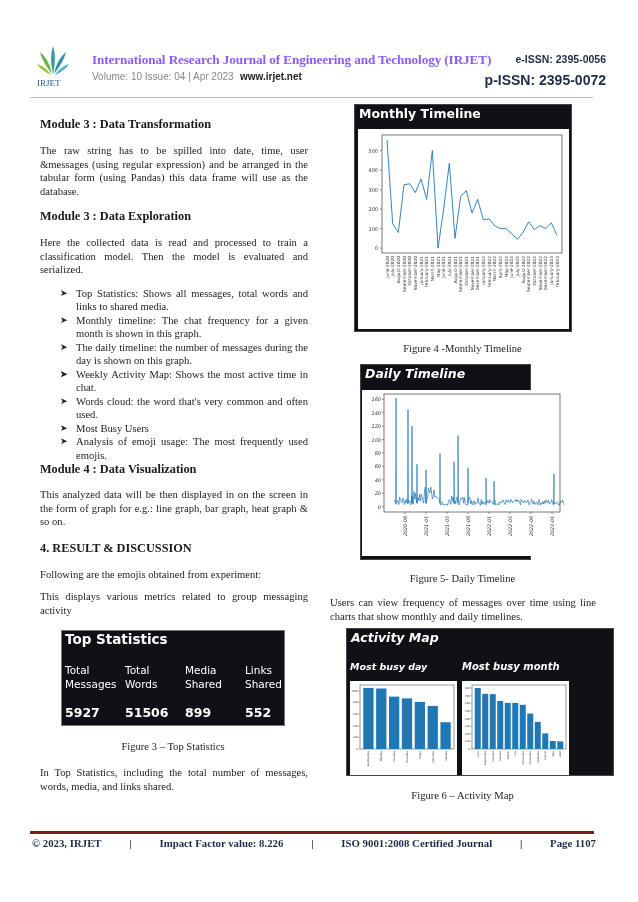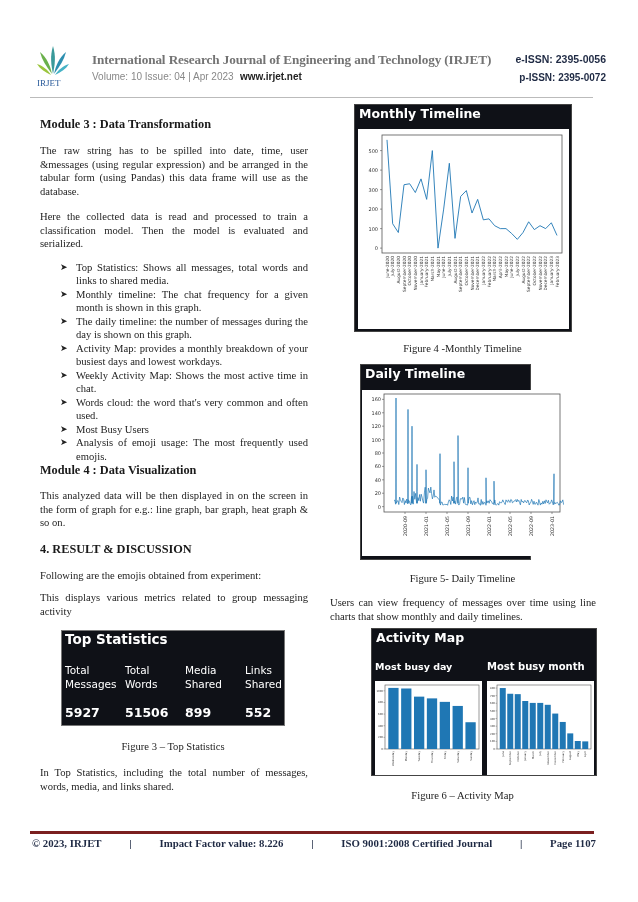--- a/index.html
+++ b/index.html
@@ -2,25 +2,25 @@
 <html><head>
 <meta charset="utf-8">
 <style>
   * { box-sizing: border-box; margin: 0; padding: 0; }
   html, body { width: 638px; height: 902px; background: #ffffff; overflow: hidden; }
   body { position: relative; font-family: "DejaVu Serif", "Liberation Serif", serif; color: #1a1a1a; }
 
   
   .hdr { position: absolute; left: 30px; top: 44px; width: 580px; height: 50px; }
   .logo { position: absolute; left: 6px; top: 0; width: 34px; height: 44px; }
-  .journal-title { position: absolute; left: 62px; top: 8px; font-family: "Liberation Serif", serif; font-weight: bold; font-size: 13.2px; color: #737373; letter-spacing: -0.1px; }
+  .journal-title { position: absolute; left: 62px; top: 8px; font-family: "Liberation Serif", serif; font-weight: bold; font-size: 13.2px; color: #8b5cf6; letter-spacing: -0.1px; }
   .eissn { position: absolute; right: 4px; top: 9px; font-family: "Liberation Sans", sans-serif; font-weight: bold; font-size: 10.5px; color: #1f2a44; }
   .vol { position: absolute; left: 62px; top: 27px; font-family: "Liberation Sans", sans-serif; font-size: 10px; color: #888; text-align: center; }
   .web { position: absolute; left: 210px; top: 27px; font-family: "Liberation Sans", sans-serif; font-weight: bold; font-size: 10px; color: #222; }
-  .pissn { position: absolute; right: 4px; top: 28px; font-family: "Liberation Sans", sans-serif; font-weight: bold; font-size: 10px; color: #1f2a44; }
+  .pissn { position: absolute; right: 4px; top: 28px; font-family: "Liberation Sans", sans-serif; font-weight: bold; font-size: 14px; color: #1f2a44; }
   .hdr-rule { position: absolute; left: 30px; top: 97px; width: 563px; height: 1px; background: #bbb; }
 
   
   .col-left { position: absolute; left: 40px; top: 105px; width: 268px; }
   .h { font-family: "Liberation Serif", serif; font-weight: bold; font-size: 12.3px; color: #1a1a1a; }
   .p { font-family: "Liberation Serif", serif; font-size: 10.6px; line-height: 13.5px; text-align: justify; color: #222; }
   .bullets { list-style: none; margin-left: 20px; }
   .bullets li { position: relative; padding-left: 16px; font-family: "Liberation Serif", serif; font-size: 10.6px; line-height: 13.5px; text-align: justify; color: #222; }
   .bullets li .arrow { position: absolute; left: 0; top: 0; font-size: 9px; }
 
@@ -56,26 +56,27 @@
   <div class="eissn">e-ISSN: 2395-0056</div>
   <div class="vol">Volume: 10 Issue: 04 | Apr 2023</div>
   <div class="web">www.irjet.net</div>
   <div class="pissn">p-ISSN: 2395-0072</div>
 </div>
 <div class="hdr-rule"></div>
 
 <div class="col-left">
   <div class="h" style="margin-top:12px">Module 3 : Data Transformation</div>
   <div class="p" style="margin-top:12px">The raw string has to be spilled into date, time, user &amp;messages (using regular expression) and be arranged in the tabular form (using Pandas) this data frame will use as the database.</div>
+  <div class="h" style="margin-top:11px">Module 3 : Data Exploration</div>
   <div class="p" style="margin-top:12px">Here the collected data is read and processed to train a classification model. Then the model is evaluated and serialized.</div>
   <ul class="bullets" style="margin-top:10px">
     <li><span class="arrow">➤</span><span>Top Statistics: Shows all messages, total words and links to shared media.</span></li>
     <li><span class="arrow">➤</span><span>Monthly timeline: The chat frequency for a given month is shown in this graph.</span></li>
     <li><span class="arrow">➤</span><span>The daily timeline: the number of messages during the day is shown on this graph.</span></li>
-    <li><span class="arrow">➤</span><span>Activity Map: provides a monthly breakdown of your busiest days and lowest workdays.</span></li>
+    <li><span class="arrow">➤</span></li>
     <li><span class="arrow">➤</span><span>Weekly Activity Map: Shows the most active time in chat.</span></li>
     <li><span class="arrow">➤</span><span>Words cloud: the word that's very common and often used.</span></li>
     <li><span class="arrow">➤</span><span>Most Busy Users</span></li>
     <li><span class="arrow">➤</span><span>Analysis of emoji usage: The most frequently used emojis.</span></li>
   </ul>
   <div class="h" style="">Module 4 : Data Visualization</div>
   <div class="p" style="margin-top:11px">This analyzed data will be then displayed in on the screen in the form of graph for e.g.: line graph, bar graph, heat graph &amp; so on.</div>
   <div class="h" style="margin-top:12px">4. RESULT &amp; DISCUSSION</div>
   <div class="p" style="margin-top:12px">Following are the emojis obtained from experiment:</div>
   <div class="p" style="margin-top:9px">This displays various metrics related to group messaging activity</div>
@@ -154,21 +155,21 @@
         <text x="0" y="0" font-size="4.3" text-anchor="end" fill="#333" font-family="DejaVu Sans, sans-serif" transform="translate(177.83333333333334,127) rotate(-90)">October-2022</text>
         <text x="0" y="0" font-size="4.3" text-anchor="end" fill="#333" font-family="DejaVu Sans, sans-serif" transform="translate(183.5,127) rotate(-90)">November-2022</text>
         <text x="0" y="0" font-size="4.3" text-anchor="end" fill="#333" font-family="DejaVu Sans, sans-serif" transform="translate(189.16666666666666,127) rotate(-90)">December-2022</text>
         <text x="0" y="0" font-size="4.3" text-anchor="end" fill="#333" font-family="DejaVu Sans, sans-serif" transform="translate(194.83333333333334,127) rotate(-90)">January-2023</text>
         <text x="0" y="0" font-size="4.3" text-anchor="end" fill="#333" font-family="DejaVu Sans, sans-serif" transform="translate(200.5,127) rotate(-90)">February-2023</text>
       </svg>
   </div>
 </div>
 <div class="caption" style="position:absolute;left:330px;top:343px;width:265px;">Figure 4 -Monthly Timeline</div>
 
-<div class="chart-frame" style="left:360px;top:364px;width:171px;height:196px;">
+<div class="chart-frame" style="left:360px;top:364px;width:171px;height:196px;font-style:italic;">
   <div class="chart-title">Daily Timeline</div>
   <div class="plot-bg" style="left:1px;top:25px;width:202px;height:166px;">
     <svg width="202" height="166" id="daily-svg">
         <rect x="22" y="4" width="176" height="118" fill="none" stroke="#555" stroke-width="0.8"></rect>
         <line x1="20" x2="22" y1="116.63636363636364" y2="116.63636363636364" stroke="#555" stroke-width="0.6"></line>
         <text x="19" y="118.63636363636364" font-size="5" text-anchor="end" fill="#333" font-family="DejaVu Sans, sans-serif">0</text>
         <line x1="20" x2="22" y1="103.22727272727272" y2="103.22727272727272" stroke="#555" stroke-width="0.6"></line>
         <text x="19" y="105.22727272727272" font-size="5" text-anchor="end" fill="#333" font-family="DejaVu Sans, sans-serif">20</text>
         <line x1="20" x2="22" y1="89.81818181818181" y2="89.81818181818181" stroke="#555" stroke-width="0.6"></line>
         <text x="19" y="91.81818181818181" font-size="5" text-anchor="end" fill="#333" font-family="DejaVu Sans, sans-serif">40</text>
@@ -200,21 +201,21 @@
         <text x="0" y="0" font-size="4.8" text-anchor="end" fill="#333" font-family="DejaVu Sans, sans-serif" transform="translate(170.5,126) rotate(-90)">2022-09</text>
         <line x1="190" x2="190" y1="122" y2="124" stroke="#555" stroke-width="0.6"></line>
         <text x="0" y="0" font-size="4.8" text-anchor="end" fill="#333" font-family="DejaVu Sans, sans-serif" transform="translate(191.5,126) rotate(-90)">2023-01</text>
         <polyline points="32,110.69224147337573 32.8,110.03167935138421 33.6,114.21156452643721 33.7,113.2840909090909 34,8.022727272727266 34.3,113.2840909090909 34.400000000000006,113.00539587620028 35.2,111.13532547699215 36,110.54236062398678 36.800000000000004,114.55808100293054 37.60000000000001,107.04605283155631 38.400000000000006,109.7629399706946 39.2,111.43931200508167 40.00000000000001,112.62560383931911 40.80000000000001,107.96231771807582 41.60000000000001,109.12446767053248 42.400000000000006,114.5766300154321 43.20000000000001,110.61587265400922 44.000000000000014,113.08892678716174 44.80000000000001,108.9881465114104 45.60000000000001,113.81261993000997 45.7,113.2840909090909 46,19.420454545454547 46.3,113.2840909090909 46.40000000000001,110.03534087012096 47.20000000000002,110.72189575149645 48.000000000000014,113.64157469759321 48.80000000000001,114.82545234365257 49.600000000000016,106.48052925084176 49.7,113.2840909090909 50,36.18181818181817 50.3,113.2840909090909 50.40000000000002,106.1917521082741 51.20000000000002,114.1619127229081 52.000000000000014,101.51447519173213 52.80000000000002,109.30389358476742 53.60000000000002,103.3731356777653 54.40000000000002,110.94596690282454 54.7,113.2840909090909 55,74.39772727272728 55.20000000000002,101.56223013312133 55.3,113.2840909090909 56.000000000000014,107.61067396573762 56.80000000000001,110.64965979236813 57.60000000000001,104.50438402154259 58.400000000000006,111.20879727054495 59.2,104.20131143612046 60,106.99672291978426 60.8,110.8772487607557 61.599999999999994,113.07991381796359 62.39999999999999,102.9021476824573 63.19999999999999,97.22999531386395 63.7,113.2840909090909 63.999999999999986,110.26642178926612 64,79.76136363636363 64.3,113.2840909090909 64.79999999999998,109.55646077869747 65.59999999999998,107.93807524512096 66.39999999999998,98.06109683836824 67.19999999999997,100.88343801635179 67.99999999999997,102.87184962082242 68.79999999999997,97.1231329985815 69.59999999999997,103.70126121360207 70.39999999999996,108.84950025915015 71.19999999999996,106.11162117899676 71.99999999999996,99.90765764317558 72.79999999999995,107.23842339287941 73.59999999999995,106.20607629146403 74.39999999999995,106.59568602693602 75.19999999999995,107.2194720156815 75.99999999999994,108.28022606465893 76.79999999999994,109.2854537855406 77.59999999999994,110.09030388764185 77.7,113.2840909090909 78,63.67045454545455 78.3,113.2840909090909 78.39999999999993,115.06928534963836 79.19999999999993,112.25768156098017 79.99999999999993,111.9399341602756 80.79999999999993,115.00694756204015 81.59999999999992,114.76773025392816 82.39999999999992,114.37572932254645 83.19999999999992,114.30688472300162 83.99999999999991,114.9378098110737 84.79999999999991,114.01296306038783 85.59999999999991,115.28606220382841 86.3999999999999,111.91836741255145 87.1999999999999,109.79722144282329 87.9999999999999,111.15492063770421 88.7999999999999,114.45604131593714 89.5999999999999,105.9976513787567 90.39999999999989,111.01284566342437 91.19999999999989,107.10761463009727 91.7,113.2840909090909 91.99999999999989,109.78104638203018 92,71.7159090909091 92.3,113.2840909090909 92.79999999999988,110.89249838274722 93.59999999999988,114.12119341563786 94.39999999999988,107.85005796779524 95.19999999999987,106.88289394718792 95.7,113.2840909090909 95.99999999999987,112.8130655513468 96,45.56818181818183 96.3,113.2840909090909 96.79999999999987,115.0664285602943 97.59999999999987,113.8457747809889 98.39999999999986,108.65860982510289 99.19999999999986,108.74644603831526 99.99999999999986,109.09742876293802 100.79999999999986,107.13320502478489 101.59999999999985,113.13821646246414 102.39999999999985,107.49959831727772 103.19999999999985,113.7122299382716 103.99999999999984,114.9443913478925 104.79999999999984,114.52766223188677 105.59999999999984,115.09833608071455 105.7,113.2840909090909 106,77.75 106.3,113.2840909090909 106.39999999999984,110.25398584611547 107.19999999999983,107.49790838555306 107.99999999999983,107.38053860362888 108.79999999999983,113.92874238137549 109.59999999999982,110.65844283888265 110.39999999999982,114.80694356762065 111.19999999999982,112.67131246882404 111.99999999999982,110.71191710702706 112.79999999999981,114.69383885147774 113.59999999999981,111.95707489633995 114.3999999999998,113.13370997786507 115.1999999999998,112.51660324307893 115.9999999999998,107.87504481543833 116.7999999999998,114.01283660291183 117.5999999999998,113.75061553030304 118.39999999999979,115.28696465036164 119.19999999999979,109.4383121336825 119.99999999999979,114.48489086466518 120.79999999999978,111.50912227989774 121.59999999999978,114.27187899441951 122.39999999999978,112.41094802188553 123.19999999999978,112.79332956299102 123.7,113.2840909090909 123.99999999999977,115.24449793069584 124,87.80681818181819 124.3,113.2840909090909 124.79999999999977,110.73194049873737 125.59999999999977,112.57162948933782 126.39999999999976,110.83711288229517 127.19999999999976,113.25724168771043 127.99999999999976,109.68207903689675 128.79999999999976,110.96926381874299 129.59999999999974,111.43855613425926 130.39999999999975,113.67865547839506 131.19999999999976,113.12674619458474 131.7,113.2840909090909 131.99999999999974,114.82986111111111 132,91.1590909090909 132.3,113.2840909090909 132.79999999999973,109.97897245019641 133.59999999999974,114.79535546436588 134.39999999999975,114.88286116372053 135.19999999999973,114.17109813411896 135.99999999999972,113.46088708263187 136.79999999999973,115.1174426557239 137.59999999999974,111.67264616652638 138.39999999999972,112.64322741301908 139.1999999999997,113.01940104166667 139.99999999999972,112.0375938201459 140.79999999999973,109.82817191007295 141.5999999999997,112.10862268518518 142.3999999999997,112.751736549523 143.1999999999997,114.56969784652077 143.99999999999972,109.87090304082491 144.7999999999997,111.30086980920315 145.59999999999968,112.28541885872615 146.3999999999997,109.82612847222222 147.1999999999997,111.20487996282267 147.9999999999997,112.52931221941638 148.79999999999967,109.46009443392256 149.59999999999968,109.94956246492706 150.3999999999997,112.78717338313692 151.1999999999997,112.2926872895623 151.99999999999972,111.05480367915264 152.79999999999973,110.54479780443322 153.59999999999974,109.77561158459596 154.39999999999975,112.0063990600449 155.19999999999976,109.32207184694164 155.99999999999977,111.46284459175084 156.79999999999978,110.29014406214927 157.5999999999998,112.63888187429853 158.3999999999998,114.8401817655724 159.19999999999982,109.42592504910213 159.99999999999983,111.94693243195847 160.79999999999984,111.35932765151514 161.59999999999985,112.93362838453984 162.39999999999986,110.7661098835578 163.19999999999987,110.57425952230639 163.9999999999999,112.26495861391695 164.7999999999999,112.61630059273288 165.5999999999999,109.97077283249158 166.39999999999992,110.93980210086981 167.19999999999993,114.98330001402918 167.99999999999994,113.06875394570707 168.79999999999995,112.47804520903479 169.59999999999997,109.31881269290123 170.39999999999998,111.31990740740741 171.2,114.36548339295734 172,111.21090681116723 172.8,114.27821049031986 173.60000000000002,114.08791210718294 174.40000000000003,112.1112869142817 175.20000000000005,113.39536773989899 176.00000000000006,115.16521771534792 176.80000000000007,109.50574845679012 177.60000000000008,112.19126551978114 178.4000000000001,115.08319567199776 179.2000000000001,112.94826871141976 180.0000000000001,114.1857901936027 180.80000000000013,111.32764143167789 181.60000000000014,113.89055222362514 182.40000000000015,110.83064630681818 183.20000000000016,113.4525322671156 184.00000000000017,109.81839444795173 184.80000000000018,111.67981113215488 185.6000000000002,112.90957272376544 186.4000000000002,110.28577265712683 187.20000000000022,114.21908012415825 188.00000000000023,113.21864916526374 188.80000000000024,112.77848230569585 189.60000000000025,109.90015782828283 190.40000000000026,111.865557046156 191.20000000000027,114.78231884820427 191.7,113.2840909090909 192,83.7840909090909 192.00000000000028,114.3111124263468 192.3,113.2840909090909 192.8000000000003,112.37018273007857 193.6000000000003,113.78307773919752 194.40000000000032,112.86955755471381 195.20000000000033,112.21832167157689 196.00000000000034,113.30064534231201 196.80000000000035,115.12947048611112 197.60000000000036,114.92986023428732 198.40000000000038,110.82081711209315 199.2000000000004,112.54255576599327 200.0000000000004,111.95650296366442 200.8000000000004,109.86347941217733 201.60000000000042,114.66279066708753" fill="none" stroke="#1f77b4" stroke-width="0.7"></polyline>
       </svg>
   </div>
 </div>
 <div class="caption" style="position:absolute;left:330px;top:573px;width:265px;">Figure 5- Daily Timeline</div>
 <div class="p" style="position:absolute;left:330px;top:596px;width:266px;">Users can view frequency of messages over time using line charts that show monthly and daily timelines.</div>
 
-<div class="chart-frame" style="left:371px;top:628px;width:226px;height:148px;">
+<div class="chart-frame" style="left:346px;top:628px;width:268px;height:148px;font-style:italic;">
   <div class="chart-title" style="font-size:12.5px">Activity Map</div>
   <div style="position:absolute;left:3px;top:32px;font-family:'DejaVu Sans',sans-serif;font-weight:bold;font-size:9.5px;color:#fff;">Most busy day</div>
   <div style="position:absolute;left:115px;top:32px;font-family:'DejaVu Sans',sans-serif;font-weight:bold;font-size:10px;color:#fff;">Most busy month</div>
   <div class="plot-bg" style="left:3px;top:52px;width:107px;height:94px;">
     <svg width="107" height="94" id="day-svg">
         <rect x="10" y="4" width="94" height="64" fill="none" stroke="#555" stroke-width="0.6"></rect>
         <line x1="8.5" x2="10" y1="68" y2="68" stroke="#555" stroke-width="0.4"></line>
         <text x="8" y="69" font-size="2.6" text-anchor="end" fill="#333" font-family="DejaVu Sans, sans-serif">0</text>
         <line x1="8.5" x2="10" y1="56.36363636363636" y2="56.36363636363636" stroke="#555" stroke-width="0.4"></line>
         <text x="8" y="57.36363636363636" font-size="2.6" text-anchor="end" fill="#333" font-family="DejaVu Sans, sans-serif">200</text>

